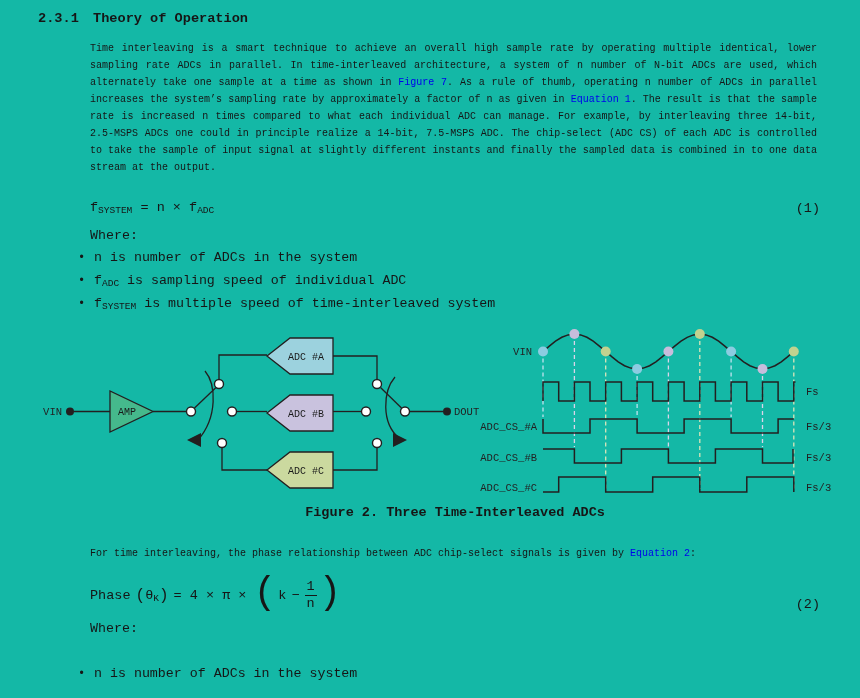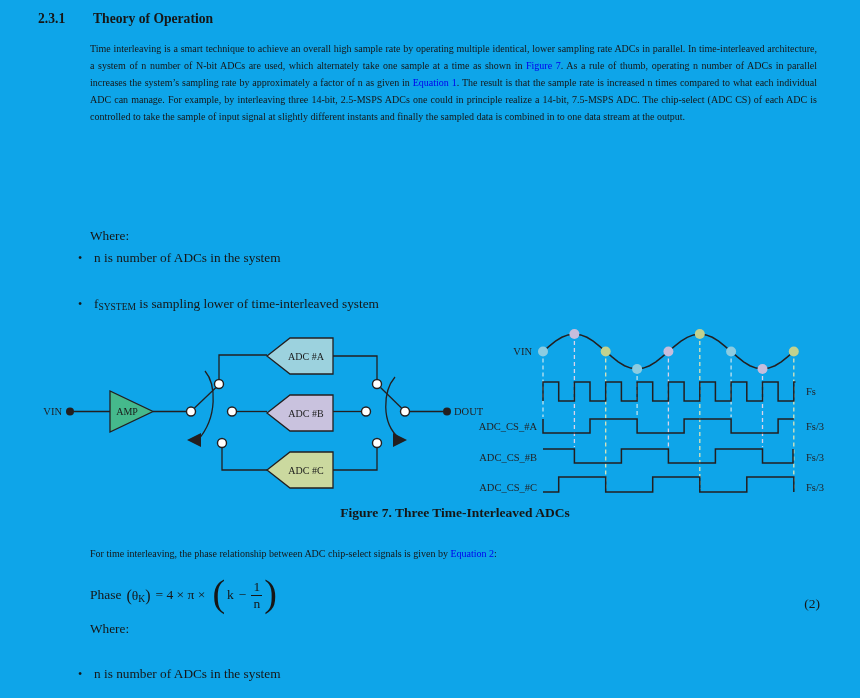--- a/index.html
+++ b/index.html
@@ -1,18 +1,18 @@
 <!DOCTYPE html>
 <html><head>
 <meta charset="utf-8">
 <style>
   html,body{margin:0;padding:0;background:#ffffff;}
   .page{
-    position:relative;width:860px;height:698px;background:#0ea5e9;
-    font-family:Liberation Serif, serif;color:#161616;overflow:hidden;
+    position:relative;width:860px;height:698px;background:#14b8a6;
+    font-family:Liberation Mono, monospace;color:#161616;overflow:hidden;
   }
   .abs{position:absolute;}
   .heading{left:38px;top:11px;font-size:13.6px;font-weight:bold;white-space:nowrap;}
   .heading .num{display:inline-block;width:55px;}
   .body-text{font-size:10px;line-height:17px;text-align:justify;}
   .para1{left:90px;top:40px;width:727px;}
   .para2{left:90px;top:545px;width:730px;}
   .lnk{text-decoration:none;cursor:pointer;}
   .eqrow{left:90px;width:730px;display:flex;justify-content:space-between;align-items:flex-end;font-size:13.5px;}
   .eq1{top:200px;}
@@ -43,27 +43,34 @@
 <body>
 
 <div class="page">
 
   <div class="abs heading">
     <span class="num">2.3.1</span><span>Theory of Operation</span>
   </div>
 
   <div class="abs body-text para1"><span>Time interleaving is a smart technique to achieve an overall high sample rate by operating multiple identical, lower sampling rate ADCs in parallel. In time-interleaved architecture, a system of n number of N-bit ADCs are used, which alternately take one sample at a time as shown in </span><a class="lnk" style="color: rgb(0, 0, 238);">Figure 7</a><span>. As a rule of thumb, operating n number of ADCs in parallel increases the system’s sampling rate by approximately a factor of n as given in </span><a class="lnk" style="color: rgb(0, 0, 238);">Equation 1</a><span>. The result is that the sample rate is increased n times compared to what each individual ADC can manage. For example, by interleaving three 14-bit, 2.5-MSPS ADCs one could in principle realize a 14-bit, 7.5-MSPS ADC. The chip-select (ADC CS) of each ADC is controlled to take the sample of input signal at slightly different instants and finally the sampled data is combined in to one data stream at the output.</span></div>
 
+  <div class="abs eqrow eq1">
+    <span><span>f</span><sub>SYSTEM</sub><span> = n × f</span><sub>ADC</sub></span>
+    <span>(1)</span>
+  </div>
 
   <div class="abs where" style="top:228px">Where:</div>
   <div class="abs bullet" style="top:250px">
       <span>n is number of ADCs in the system</span>
     </div>
+  <div class="abs bullet" style="top:273px">
+      <span><span>f</span><sub>ADC</sub><span> is sampling speed of individual ADC</span></span>
+    </div>
   <div class="abs bullet" style="top:296px">
-      <span><span>f</span><sub>SYSTEM</sub><span> is sampling lower of time-interleaved system</span></span>
+      <span><span>f</span><sub>SYSTEM</sub><span> is multiple speed of time-interleaved system</span></span>
     </div>
 
   <svg class="abs figsvg" width="814" height="180" viewBox="38 323 814 180">
 
     <text class="svglbl" x="62" y="415" text-anchor="end">VIN</text>
     <circle cx="70" cy="411.5" r="4" fill="#231F20"></circle>
     <line class="wire" x1="74" y1="411.5" x2="110" y2="411.5"></line>
     <polygon points="110,391 110,432 153,411.5" stroke="#231F20" stroke-width="1.3" fill="#45B98C"></polygon>
     <text class="blklbl" x="127" y="415" text-anchor="middle">AMP</text>
     <line class="wire" x1="153" y1="411.5" x2="186.5" y2="411.5"></line>
@@ -134,21 +141,21 @@
     <text class="svglbl" x="532" y="355" text-anchor="end">VIN</text>
     <text class="svglbl" x="806" y="395" text-anchor="start">Fs</text>
     <text class="svglbl" x="537" y="430" text-anchor="end">ADC_CS_#A</text>
     <text class="svglbl" x="806" y="430" text-anchor="start">Fs/3</text>
     <text class="svglbl" x="537" y="461" text-anchor="end">ADC_CS_#B</text>
     <text class="svglbl" x="806" y="461" text-anchor="start">Fs/3</text>
     <text class="svglbl" x="537" y="491" text-anchor="end">ADC_CS_#C</text>
     <text class="svglbl" x="806" y="491" text-anchor="start">Fs/3</text>
   </svg>
 
-  <div class="abs caption">Figure 7. Three Time-Interleaved ADCs</div>
+  <div class="abs caption">Figure 2. Three Time-Interleaved ADCs</div>
 
   <div class="abs body-text para2"><span>For time interleaving, the phase relationship between ADC chip-select signals is given by </span><a class="lnk" style="color: rgb(0, 0, 238); margin-top: 39px;">Equation 2</a><span>:</span></div>
 
   <div class="abs eq2wrap">
     <div class="eq2">
       <span class="gap">Phase</span>
       <span class="gap"><span class="mp">(</span><span>θ</span><sub>K</sub><span class="mp">)</span></span>
       <span class="gap">= 4 × π ×</span>
       <span class="bigp">(</span>
       <span class="kgrp">

